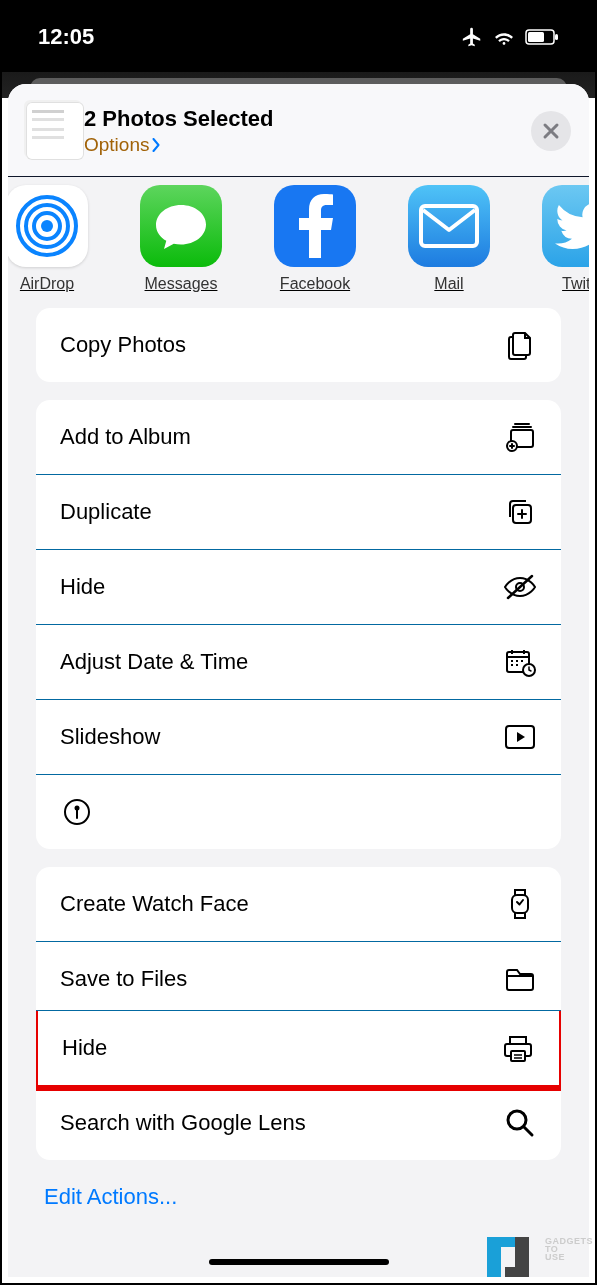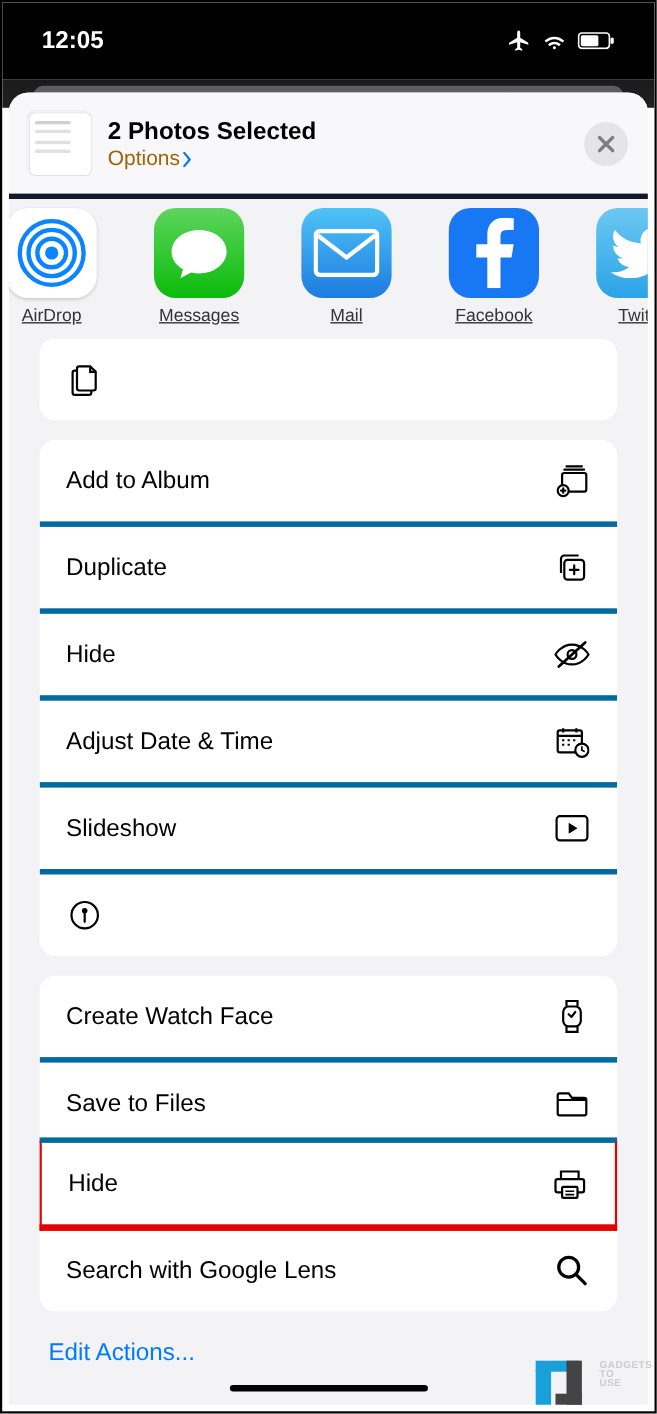--- a/index.html
+++ b/index.html
@@ -39,23 +39,22 @@
     top: 82px;
     left: 6px; right: 6px; bottom: 6px;
     background: #f3f3f5;
     border-radius: 18px 18px 0 0;
     overflow: hidden;
   }
   .sheet-header {
     display: flex;
     align-items: center;
     padding: 18px 18px 16px 18px;
-    gap: 14px;
     background: #f8f8fa;
-    border-bottom: 5px solid #0f172a;
+    border-bottom: 1px solid #0f172a;
   }
   .thumb {
     width: 58px; height: 58px; background:#fff; border-radius:6px;
     box-shadow: -2px -2px 0 #f0f0f0, 0 0 0 1px #e0e0e0 inset;
     position: relative;
   }
   .thumb::before {
     content:""; position:absolute; top:8px; left:6px; width:32px; height:3px;
     background:#d0d0d0; box-shadow: 0 8px 0 #e0e0e0, 0 18px 0 #e0e0e0, 0 26px 0 #e0e0e0;
   }
@@ -114,21 +113,21 @@
     overflow: hidden;
   }
   .action-item {
     display:flex; align-items:center; justify-content:space-between;
     padding: 20px 24px 20px 24px;
     font-size: 22px; color:#000;
     cursor:pointer;
     position: relative;
   }
   .action-item + .action-item {
-    border-top: 5px solid #0369a1;
+    border-top: 1px solid #0369a1;
   }
   .action-icon { width:34px; height:34px; display:flex; align-items:center; justify-content:center; flex:0 0 34px;}
   .highlight {
     border: 6px solid #e60000;
     margin: -6px -4px;
     position: relative;
     z-index: 2;
     background:#fff;
   }
   .edit-actions {
@@ -226,50 +225,51 @@
     </div>
     <div class="app-item">
       <div class="app-icon messages-icon">
         <svg width="56" height="50" viewBox="0 0 56 50">
             <path d="M28 4C14 4 3 13 3 24c0 6.5 4 12.3 10.3 15.8L11 48l9.8-5.2c2.3.5 4.7.8 7.2.8 14 0 25-9 25-20S42 4 28 4z" fill="#fff"></path>
           </svg>
       </div>
       <span class="app-label">Messages</span>
     </div>
     <div class="app-item">
+      <div class="app-icon facebook-icon">
+        <svg width="40" height="64" viewBox="0 0 40 64">
+            <path d="M26 64V36h10l2-12H26v-7c0-3.5 1-6 6-6h6V0.5C37 0.3 33.3 0 29 0 20 0 14 5.5 14 15.5V24H4v12h10v28h12z" fill="#fff"></path>
+          </svg>
+      </div>
+      <span class="app-label">Facebook</span>
+    </div>
+    <div class="app-item">
       <div class="app-icon mail-icon">
         <svg width="60" height="44" viewBox="0 0 60 44" fill="none">
             <rect x="2" y="2" width="56" height="40" rx="4" stroke="#fff" stroke-width="4"></rect>
             <path d="M4 6l26 20L56 6" stroke="#fff" stroke-width="4" stroke-linejoin="round"></path>
           </svg>
       </div>
       <span class="app-label">Mail</span>
     </div>
     <div class="app-item">
-      <div class="app-icon facebook-icon">
-        <svg width="40" height="64" viewBox="0 0 40 64">
-            <path d="M26 64V36h10l2-12H26v-7c0-3.5 1-6 6-6h6V0.5C37 0.3 33.3 0 29 0 20 0 14 5.5 14 15.5V24H4v12h10v28h12z" fill="#fff"></path>
-          </svg>
-      </div>
-      <span class="app-label">Facebook</span>
-    </div>
-    <div class="app-item">
       <div class="app-icon twitter-icon">
         <svg width="56" height="46" viewBox="0 0 56 46">
             <path d="M56 5.4a23 23 0 0 1-6.6 1.8A11.5 11.5 0 0 0 54.5 1a23 23 0 0 1-7.3 2.8 11.5 11.5 0 0 0-19.6 10.5A32.6 32.6 0 0 1 3.9 2.1 11.5 11.5 0 0 0 7.5 17.5a11.4 11.4 0 0 1-5.2-1.4v.1a11.5 11.5 0 0 0 9.2 11.3 11.5 11.5 0 0 1-5.2.2 11.5 11.5 0 0 0 10.7 8A23 23 0 0 1 0 40.4 32.5 32.5 0 0 0 17.6 46c21.2 0 32.8-17.6 32.8-32.8l-.04-1.5A23.4 23.4 0 0 0 56 5.4z" fill="#fff"></path>
           </svg>
       </div>
       <span class="app-label">Twitte</span>
     </div>
   </div>
 
   <div class="actions-container">
 
     <div class="action-group">
       <div class="action-item">
+        <span>Copy Photos</span>
         <span class="action-icon">
           <svg width="32" height="32" viewBox="0 0 32 32" fill="none">
               <path d="M11 4h10l5 5v15a2 2 0 0 1-2 2H11a2 2 0 0 1-2-2V6a2 2 0 0 1 2-2z" stroke="#000" stroke-width="2"></path>
               <path d="M21 4v5h5" stroke="#000" stroke-width="2"></path>
               <path d="M9 8H7a2 2 0 0 0-2 2v18a2 2 0 0 0 2 2h13a2 2 0 0 0 2-2v-2" stroke="#000" stroke-width="2"></path>
             </svg>
         </span>
       </div>
     </div>
 

